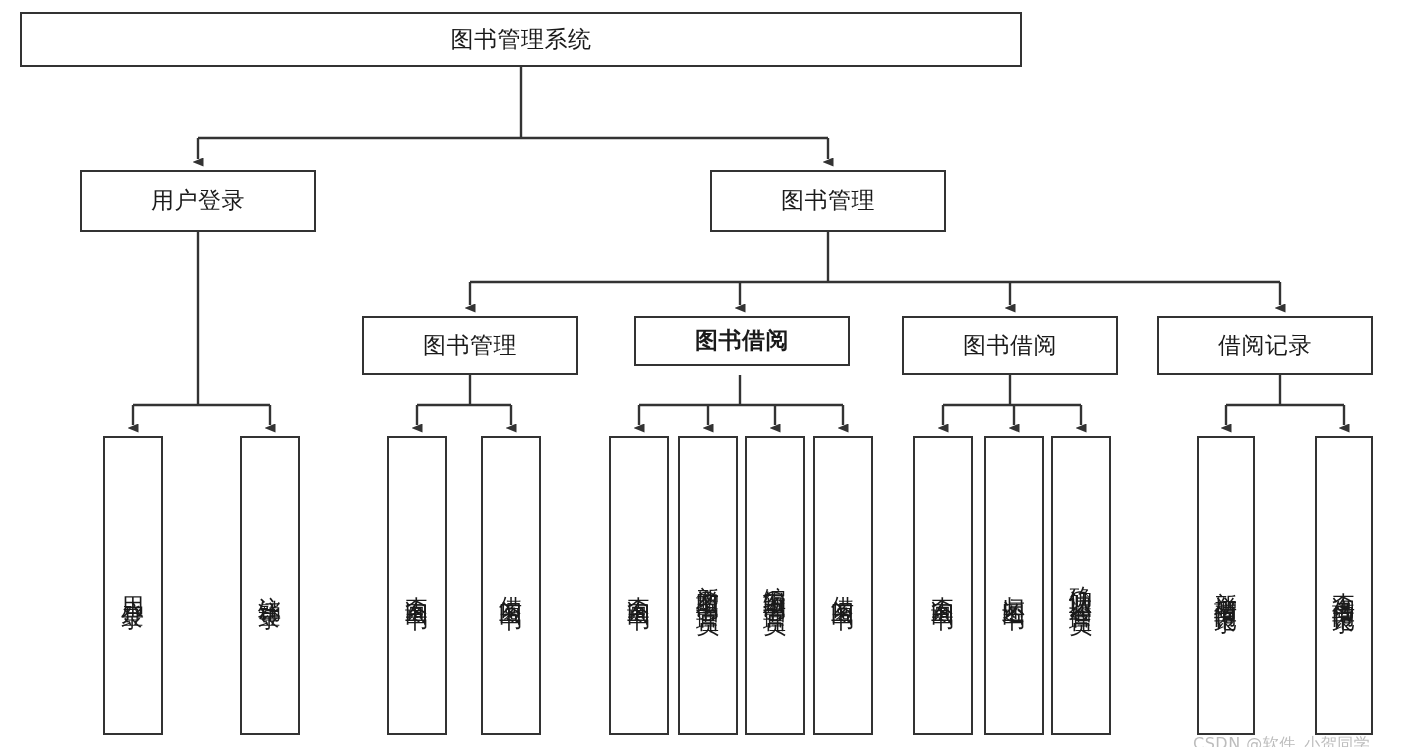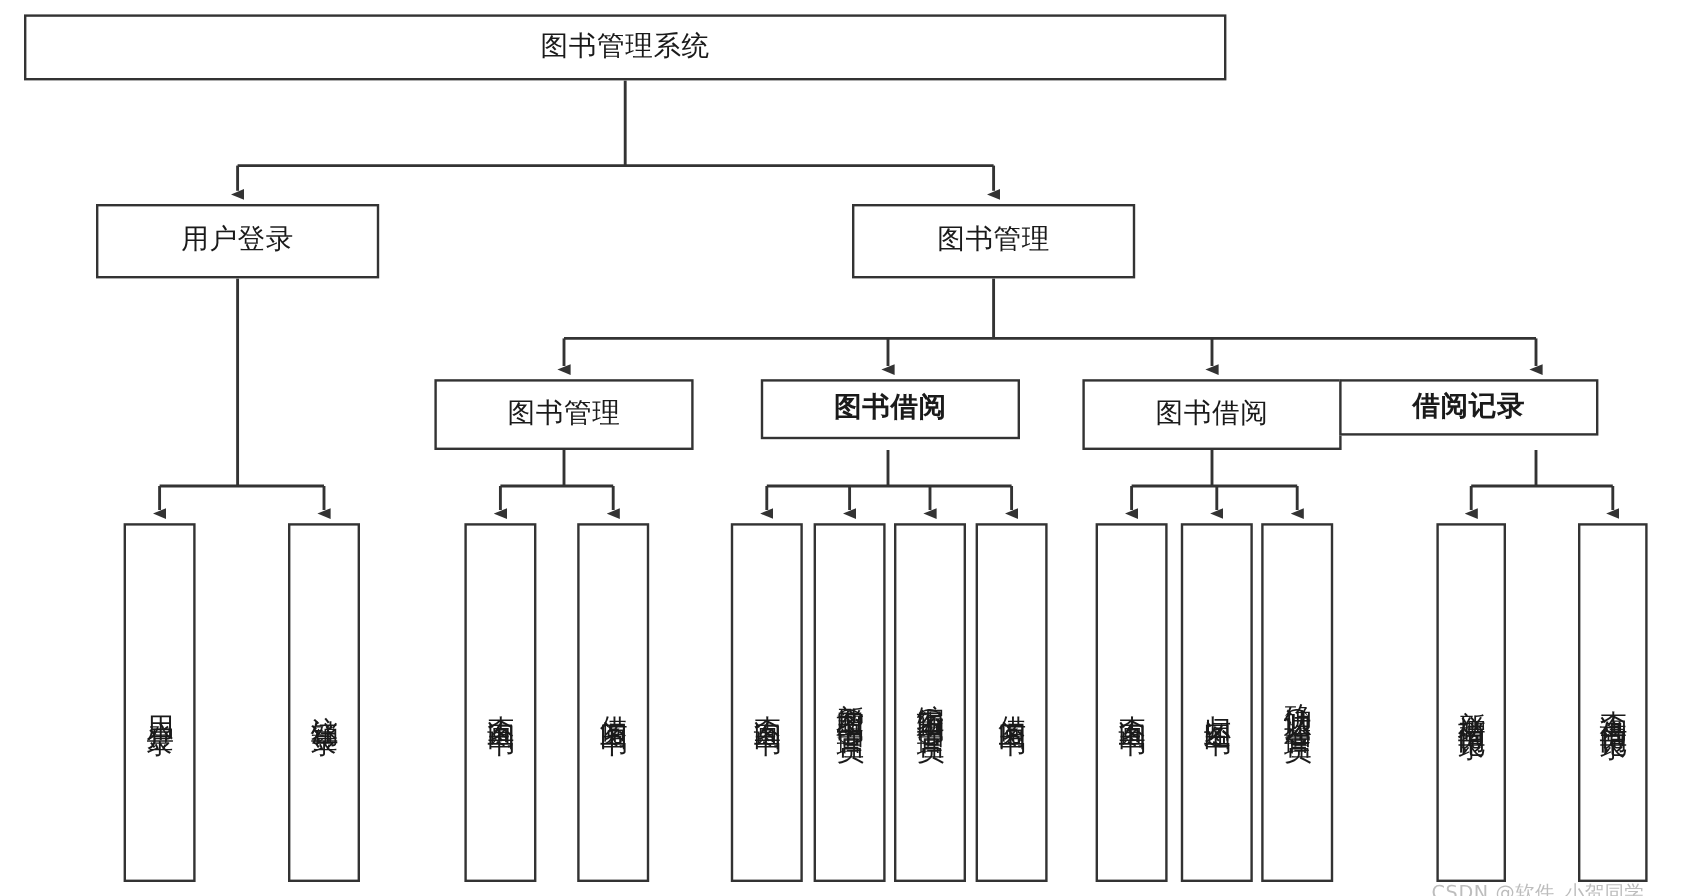--- a/index.html
+++ b/index.html
@@ -124,21 +124,21 @@
       </div>
       <div class="node h" style="left: 362px; top: 316px; width: 216px; height: 59px;">
         <div class="label">图书管理</div>
       </div>
       <div class="node h" style="left: 634px; top: 316px; width: 216px; height: 50px; font-weight: bold;">
         <div class="label">图书借阅</div>
       </div>
       <div class="node h" style="left: 902px; top: 316px; width: 216px; height: 59px;">
         <div class="label">图书借阅</div>
       </div>
-      <div class="node h" style="left: 1116px; top: 316px; width: 216px; height: 47px; font-weight: bold;">
+      <div class="node h" style="left: 1157px; top: 316px; width: 216px; height: 59px;">
         <div class="label">借阅记录</div>
       </div>
       <div class="node v" style="left: 103px; top: 436px; width: 60px; height: 299px;">
         <div class="label">用户登录</div>
       </div>
       <div class="node v" style="left: 240px; top: 436px; width: 60px; height: 299px;">
         <div class="label">注销登录</div>
       </div>
       <div class="node v" style="left: 387px; top: 436px; width: 60px; height: 299px;">
         <div class="label">查询图书</div>

